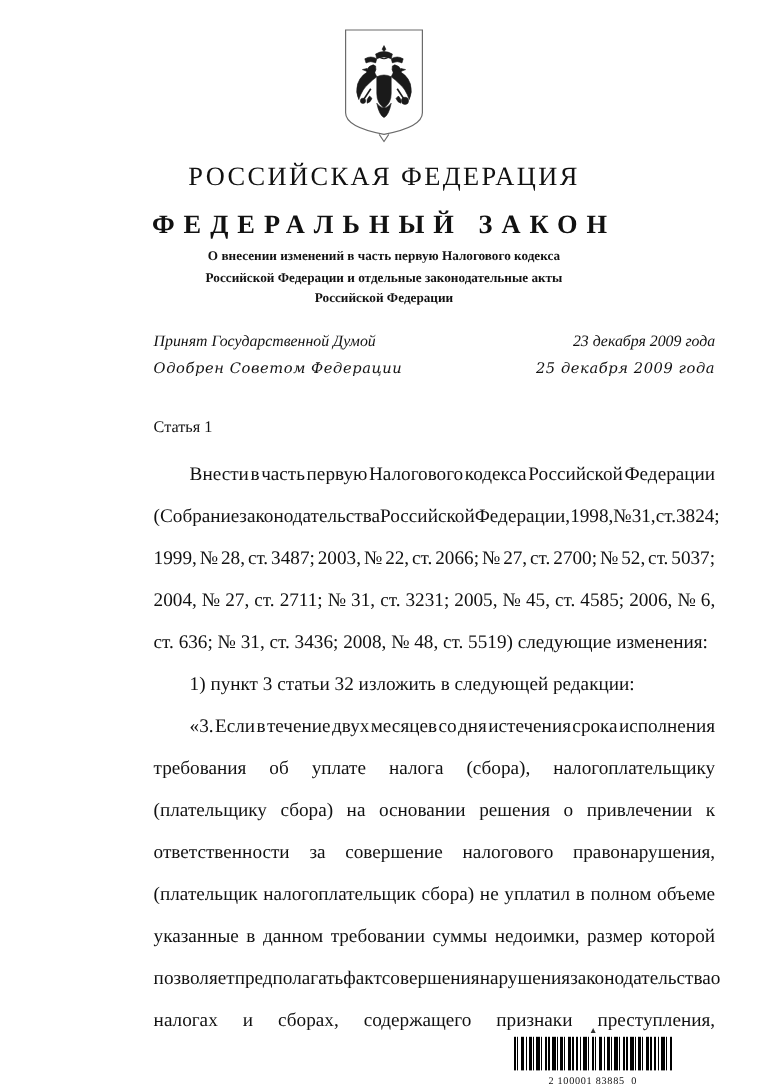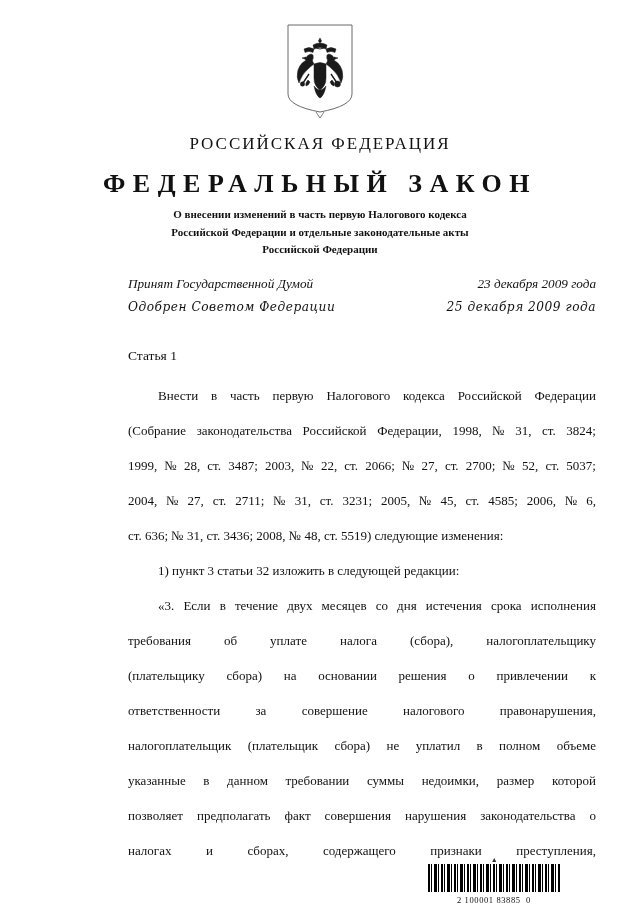--- a/index.html
+++ b/index.html
@@ -40,29 +40,29 @@
 
   
   .titles {
     position: absolute;
     left: 0;
     right: 0;
     top: 134px;
     text-align: center;
   }
   .title-country {
-    font-size: 17px;
+    font-size: 22px;
     letter-spacing: 2.0px;
     font-weight: 400;
     line-height: 1.2;
     white-space: pre;
   }
   .title-law {
     margin-top: 14px;
-    font-size: 26px;
+    font-size: 22px;
     font-weight: bold;
     letter-spacing: 7.5px;
     line-height: 1.2;
     white-space: pre;
   }
 
   
   .subtitle {
     position: absolute;
     left: 128px;
@@ -109,21 +109,21 @@
   }
 
   
   .body-block {
     position: absolute;
     left: 128px;
     width: 468px;
     top: 378px;
   }
   .body-line {
-    font-size: 13px;
+    font-size: 16px;
     height: 35px;
     line-height: 35px;
     white-space: nowrap;
     display: flex;
   }
   .body-line.justify {
     display: flex;
     justify-content: space-between;
   }
   .body-line.justify .w { display: inline-block; }
@@ -335,22 +335,22 @@
         <span class="w">к</span>
       </div>
       <div class="body-line justify">
         <span class="w">ответственности</span>
         <span class="w">за</span>
         <span class="w">совершение</span>
         <span class="w">налогового</span>
         <span class="w">правонарушения,</span>
       </div>
       <div class="body-line justify">
+        <span class="w">(плательщик</span>
         <span class="w">налогоплательщик</span>
-        <span class="w">(плательщик</span>
         <span class="w">сбора)</span>
         <span class="w">не</span>
         <span class="w">уплатил</span>
         <span class="w">в</span>
         <span class="w">полном</span>
         <span class="w">объеме</span>
       </div>
       <div class="body-line justify">
         <span class="w">указанные</span>
         <span class="w">в</span>

